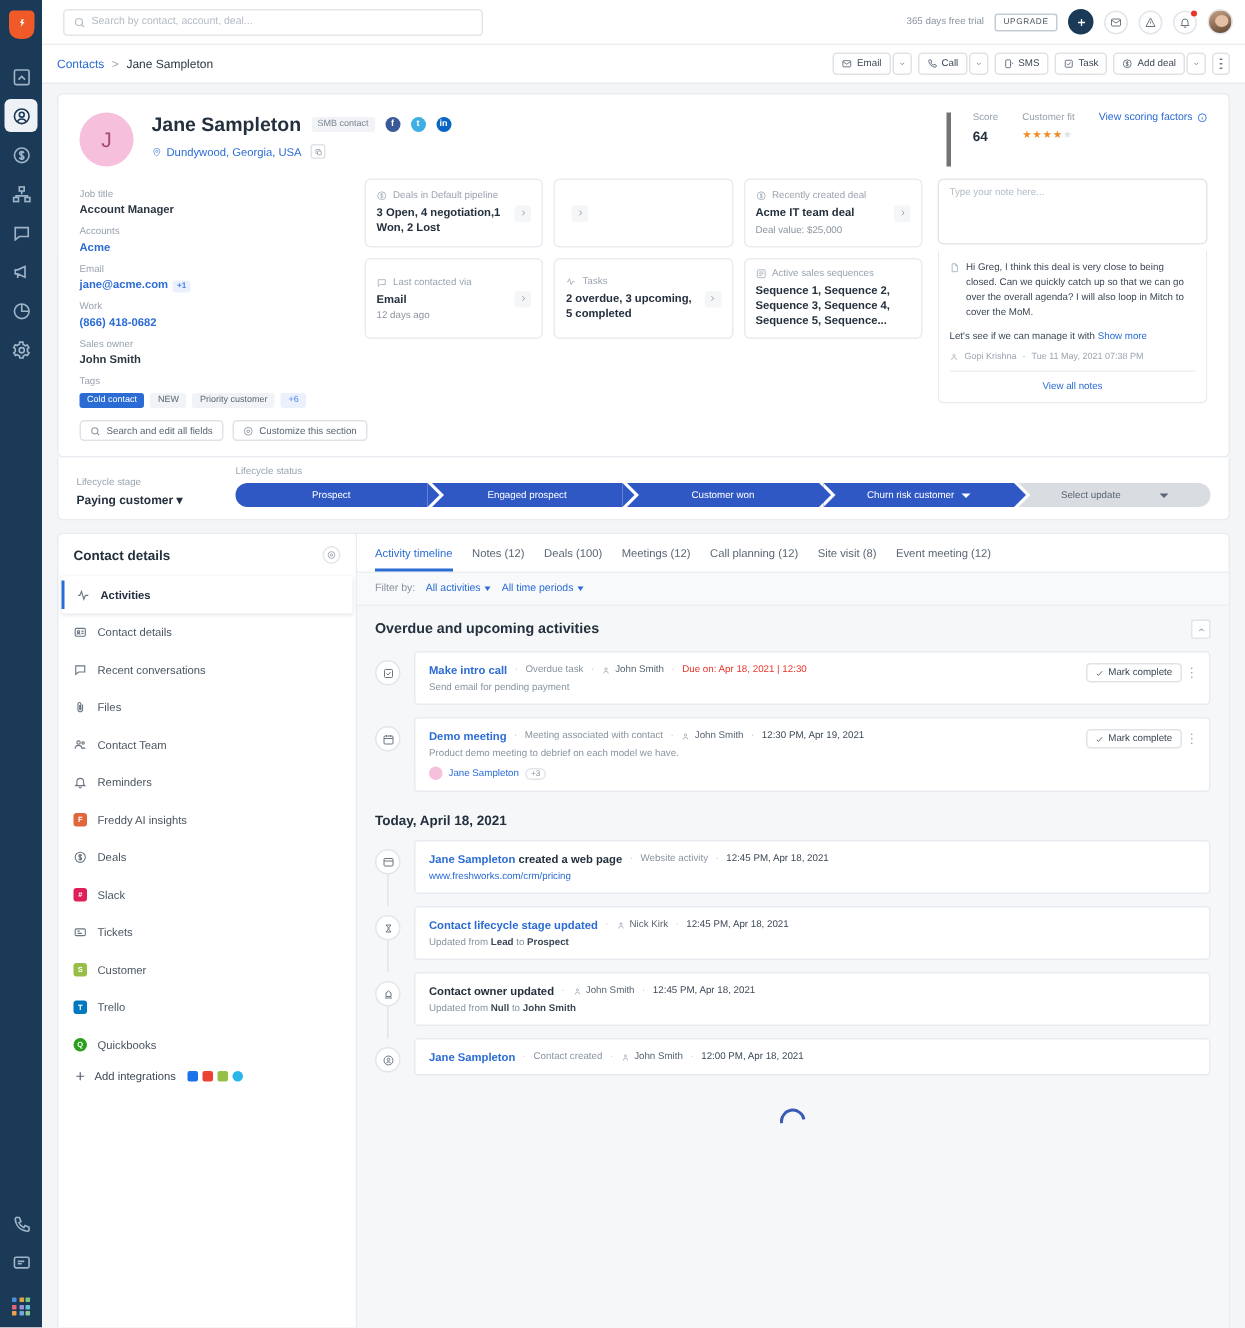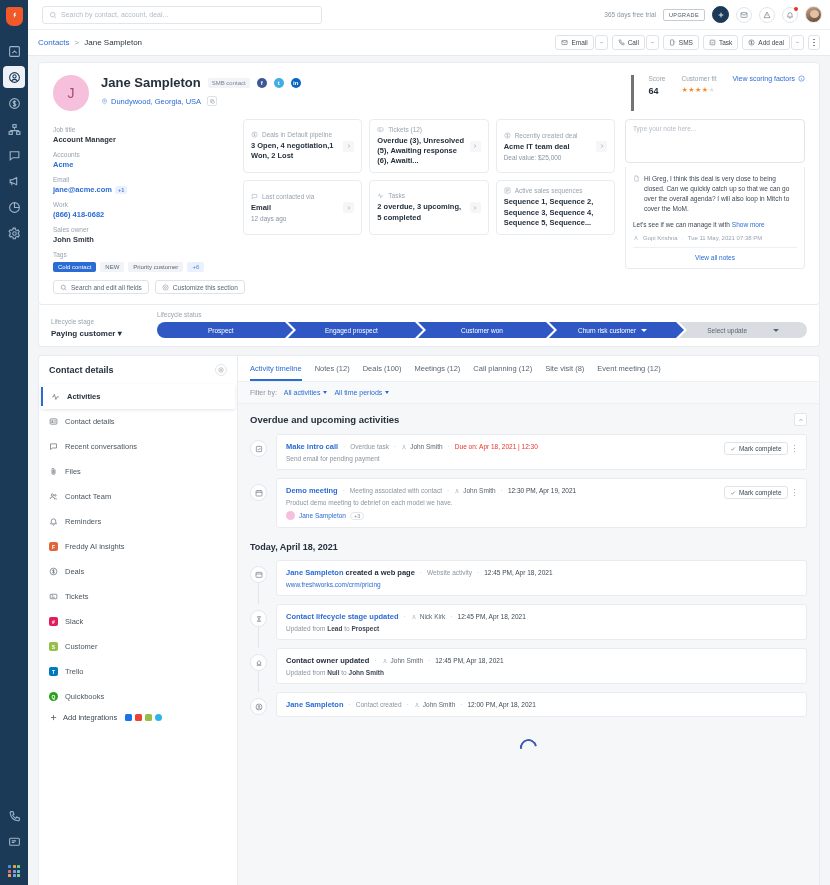--- a/index.html
+++ b/index.html
@@ -553,30 +553,20 @@
                 </div>
                 <div class="mc-main">3 Open, 4 negotiation,1 Won, 2 Lost</div>
               </div>
               <div class="mc-arrow">
                   <svg viewBox="0 0 24 24" fill="none" stroke="currentColor" stroke-width="2.4">
                     <path d="M9 6l6 6-6 6"></path>
                   </svg>
                 </div>
             </div>
             <div class="mini-card">
-              <div class="mc-body">
-                <div class="mc-head">
-                  <svg viewBox="0 0 24 24" fill="none" stroke="currentColor" stroke-width="2">
-                      <rect x="3" y="6" width="18" height="12" rx="2"></rect>
-                      <path d="M7 10h4M7 14h8"></path>
-                    </svg>
-                  <span class="mc-title">Tickets (12)</span>
-                </div>
-                <div class="mc-main">Overdue (3), Unresolved (5), Awaiting response (6), Awaiti...</div>
-              </div>
               <div class="mc-arrow">
                   <svg viewBox="0 0 24 24" fill="none" stroke="currentColor" stroke-width="2.4">
                     <path d="M9 6l6 6-6 6"></path>
                   </svg>
                 </div>
             </div>
             <div class="mini-card">
               <div class="mc-body">
                 <div class="mc-head">
                   <svg viewBox="0 0 24 24" fill="none" stroke="currentColor" stroke-width="2">
@@ -777,29 +767,29 @@
             <span>Freddy AI insights</span>
           </div>
           <div class="dp-item">
             <svg viewBox="0 0 24 24" fill="none" stroke="currentColor" stroke-width="2">
                 <circle cx="12" cy="12" r="9"></circle>
                 <path d="M12 7v10M14.5 9.5a2.5 2.5 0 00-5 .8c0 2.4 5 1.4 5 3.8a2.5 2.5 0 01-5 .4"></path>
               </svg>
             <span>Deals</span>
           </div>
           <div class="dp-item">
+            <span class="dp-ico" style="background:#e01e5a">#</span>
+            <span>Slack</span>
+          </div>
+          <div class="dp-item">
             <svg viewBox="0 0 24 24" fill="none" stroke="currentColor" stroke-width="2">
                 <rect x="3" y="6" width="18" height="12" rx="2"></rect>
                 <path d="M7 10h4M7 14h8"></path>
               </svg>
             <span>Tickets</span>
-          </div>
-          <div class="dp-item">
-            <span class="dp-ico" style="background:#e01e5a">#</span>
-            <span>Slack</span>
           </div>
           <div class="dp-item">
             <span class="dp-ico" style="background:#95bf47">S</span>
             <span>Customer</span>
           </div>
           <div class="dp-item">
             <span class="dp-ico" style="background:#0079bf">T</span>
             <span>Trello</span>
           </div>
           <div class="dp-item">

